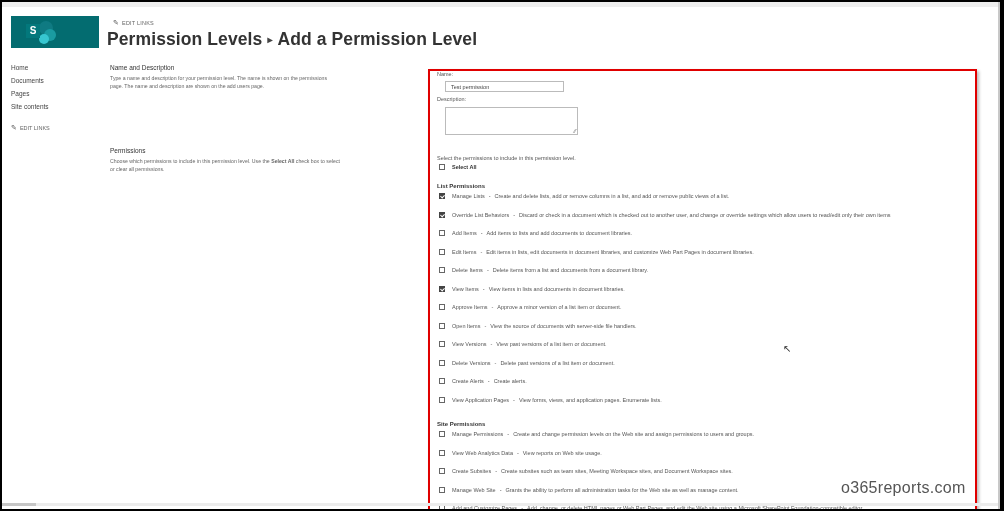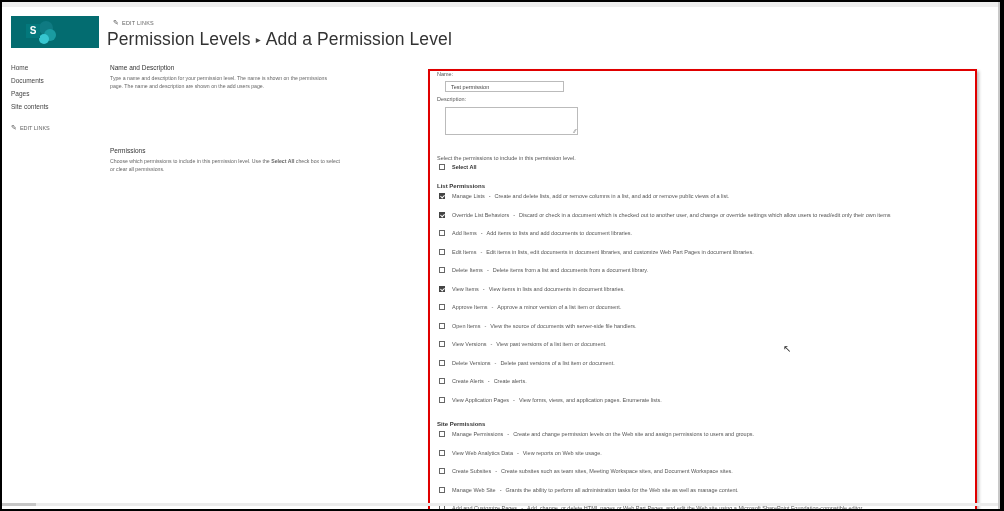--- a/index.html
+++ b/index.html
@@ -10,21 +10,21 @@
   .shadow-right { position: absolute; left: 996px; top: 0; width: 4px; height: 100%; background: #c8c8c8; }
 
   .logo { position: absolute; left: 9px; top: 14px; width: 88px; height: 32px; background: #036c70; }
   .logo .c1 { position: absolute; left: 28px; top: 5px; width: 14px; height: 14px; border-radius: 50%; background: #0f7a82; }
   .logo .c2 { position: absolute; left: 33px; top: 13px; width: 12px; height: 12px; border-radius: 50%; background: #1a9ba1; }
   .logo .c3 { position: absolute; left: 28px; top: 18px; width: 10px; height: 10px; border-radius: 50%; background: #37c6d0; }
   .logo .s { position: absolute; left: 15px; top: 8px; width: 14px; height: 14px; background: #03787c; color: #fff; font-size: 10px; font-weight: bold; text-align: center; line-height: 14px; }
 
   .edit-links-top { position: absolute; left: 111px; top: 17px; font-size: 5.5px; color: #666; letter-spacing: 0.2px; }
   .pencil { display: inline-block; font-size: 7px; margin-right: 3px; color: #555; }
-  .page-title { position: absolute; left: 105px; top: 27px; font-size: 17.5px; color: #333; font-weight: normal; white-space: nowrap; letter-spacing: 0.1px; }
+  .page-title { position: absolute; left: 105px; top: 27px; font-size: 17.5px; color: #333; font-weight: bold; white-space: nowrap; letter-spacing: 0.1px; }
   .page-title .sep { font-size: 10px; margin: 0 5px; vertical-align: 2px; color: #444; }
 
   .quicklaunch { position: absolute; left: 9px; top: 62px; }
   .ql-item { display: block; font-size: 6.5px; color: #444; height: 13px; line-height: 8px; }
   .ql-edit { position: absolute; left: 9px; top: 122px; font-size: 5.5px; color: #666; }
 
   .section-title { position: absolute; font-size: 6.5px; color: #333; }
   .section-desc { position: absolute; font-size: 5.2px; color: #666; line-height: 8px; width: 230px; }
 
   .red-box { position: absolute; left: 426px; top: 67px; width: 549px; height: 443px; border: 2px solid #e00000; box-shadow: 2px 2px 3px #bbb; overflow: hidden; }
@@ -202,18 +202,19 @@
         <label class="perm-row" style="top: 433px;">
           <span class="cb"></span>
           <span>Add and Customize Pages</span>
           <span class="dash">-</span>
           <span>Add, change, or delete HTML pages or Web Part Pages, and edit the Web site using a Microsoft SharePoint Foundation-compatible editor.</span>
         </label>
       </div>
   </div>
 
   <div class="cursor">↖</div>
+  <div class="watermark">o365reports.com</div>
 
   <div class="hscroll">
     <div class="thumb"></div>
   </div>
   <div class="shadow-right"></div>
 </div>
 
 </body></html>

